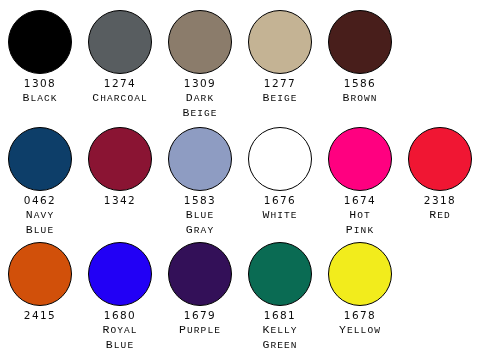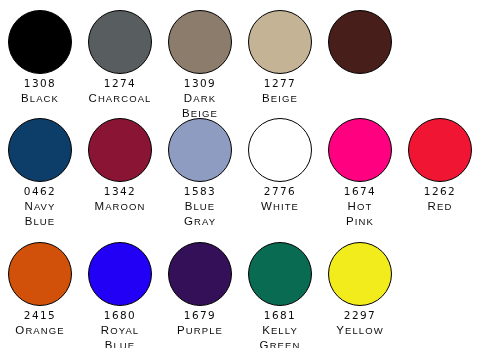--- a/index.html
+++ b/index.html
@@ -20,21 +20,21 @@
     background: #ffffff;
   }
   .row {
     position: absolute;
     left: 0;
     width: 481px;
     display: flex;
     flex-direction: row;
   }
   .row-1 { top: 8px; }
-  .row-2 { top: 116px; }
+  .row-2 { top: 125px; }
   .row-3 { top: 240px; }
 
   .cell {
     width: 80px;
     display: flex;
     flex-direction: column;
     align-items: center;
   }
   .swatch-wrap {
     height: 68px;
@@ -57,21 +57,21 @@
   }
   .code {
     font-family: "DejaVu Sans", sans-serif;
     font-size: 10.5px;
     letter-spacing: 1.4px;
     color: #0b0b0b;
     line-height: 15px;
     white-space: nowrap;
   }
   .name {
-    font-family: Liberation Sans, sans-serif;
+    font-family: Liberation Mono, monospace;
     font-size: 9.5px;
     letter-spacing: 1.1px;
     color: #0b0b0b;
     line-height: 14px;
     white-space: nowrap;
     text-transform: uppercase;
   }
   .name .initial {
     font-size: 11.5px;
   }
@@ -115,89 +115,91 @@
         </div>
         <div class="labels">
           <div class="code">1277</div>
           <div class="name"><span class="initial">B</span>EIGE</div>
         </div>
       </div>
       <div class="cell">
         <div class="swatch-wrap">
           <div class="swatch" style="background: rgb(72, 30, 27);"></div>
         </div>
+        <div class="labels">
+          <div class="code">1586</div>
+          <div class="name"><span class="initial">B</span>ROWN</div>
+        </div>
       </div>
     </div>
   <div class="row row-2">
       <div class="cell">
         <div class="swatch-wrap">
           <div class="swatch" style="background: rgb(13, 62, 105);"></div>
         </div>
         <div class="labels">
           <div class="code">0462</div>
           <div class="name"><span class="initial">N</span>AVY</div>
           <div class="name"><span class="initial">B</span>LUE</div>
         </div>
       </div>
       <div class="cell">
         <div class="swatch-wrap">
           <div class="swatch" style="background: rgb(138, 20, 51);"></div>
         </div>
         <div class="labels">
           <div class="code">1342</div>
-          <div class="name"><span class="initial">M</span>AROON</div>
         </div>
       </div>
       <div class="cell">
         <div class="swatch-wrap">
           <div class="swatch" style="background: rgb(142, 156, 194);"></div>
         </div>
         <div class="labels">
           <div class="code">1583</div>
           <div class="name"><span class="initial">B</span>LUE</div>
           <div class="name"><span class="initial">G</span>RAY</div>
         </div>
       </div>
       <div class="cell">
         <div class="swatch-wrap">
           <div class="swatch" style="background: rgb(255, 255, 255);"></div>
         </div>
         <div class="labels">
-          <div class="code">2776</div>
+          <div class="code">1676</div>
           <div class="name"><span class="initial">W</span>HITE</div>
         </div>
       </div>
       <div class="cell">
         <div class="swatch-wrap">
           <div class="swatch" style="background: rgb(255, 0, 128);"></div>
         </div>
         <div class="labels">
           <div class="code">1674</div>
           <div class="name"><span class="initial">H</span>OT</div>
           <div class="name"><span class="initial">P</span>INK</div>
         </div>
       </div>
       <div class="cell">
         <div class="swatch-wrap">
           <div class="swatch" style="background: rgb(240, 22, 51);"></div>
         </div>
         <div class="labels">
-          <div class="code">1262</div>
+          <div class="code">2318</div>
           <div class="name"><span class="initial">R</span>ED</div>
         </div>
       </div>
     </div>
   <div class="row row-3">
       <div class="cell">
         <div class="swatch-wrap">
           <div class="swatch" style="background: rgb(209, 80, 10);"></div>
         </div>
         <div class="labels">
           <div class="code">2415</div>
-          <div class="name"><span class="initial">O</span>RANGE</div>
         </div>
       </div>
       <div class="cell">
         <div class="swatch-wrap">
           <div class="swatch" style="background: rgb(34, 0, 245);"></div>
         </div>
         <div class="labels">
           <div class="code">1680</div>
           <div class="name"><span class="initial">R</span>OYAL</div>
           <div class="name"><span class="initial">B</span>LUE</div>
@@ -220,18 +222,18 @@
           <div class="code">1681</div>
           <div class="name"><span class="initial">K</span>ELLY</div>
           <div class="name"><span class="initial">G</span>REEN</div>
         </div>
       </div>
       <div class="cell">
         <div class="swatch-wrap">
           <div class="swatch" style="background: rgb(242, 236, 28);"></div>
         </div>
         <div class="labels">
-          <div class="code">2297</div>
+          <div class="code">1678</div>
           <div class="name"><span class="initial">Y</span>ELLOW</div>
         </div>
       </div>
     </div>
 </div>
 
 </body></html>

